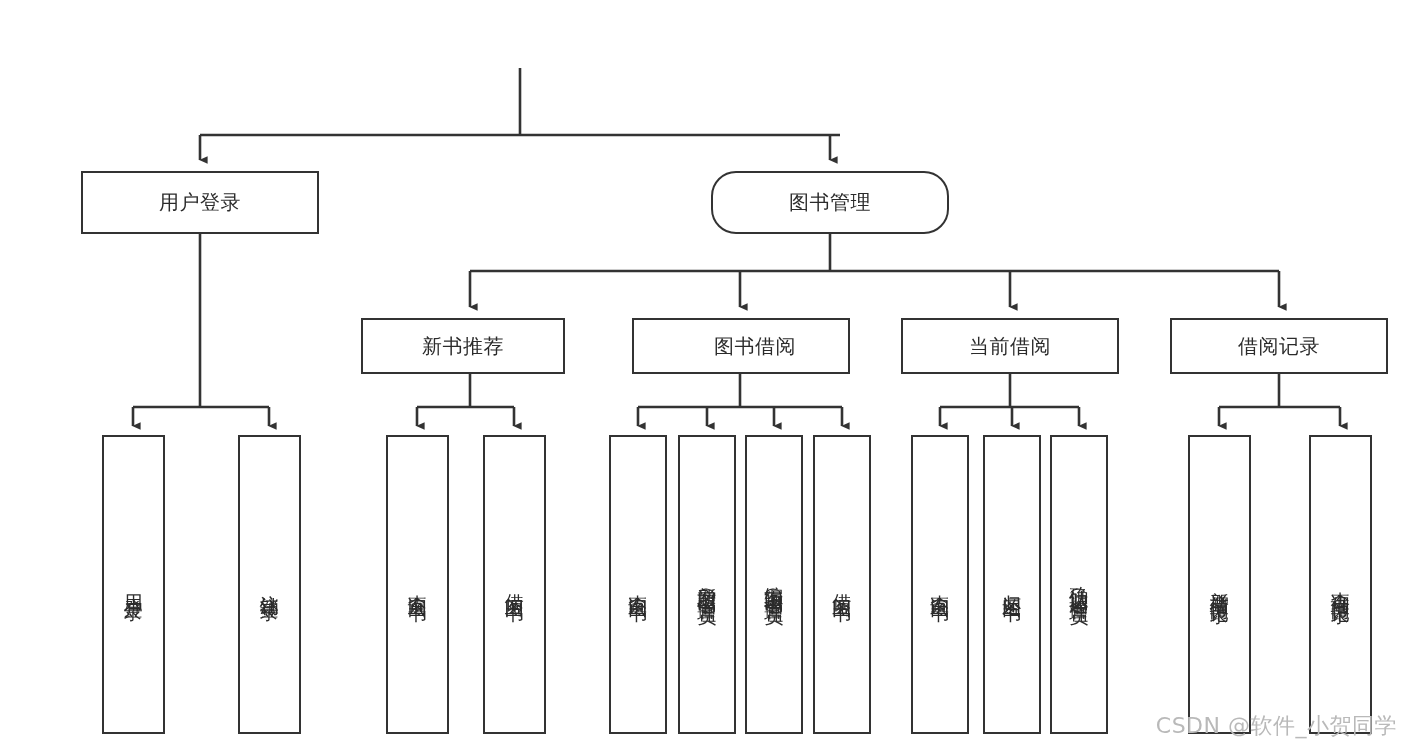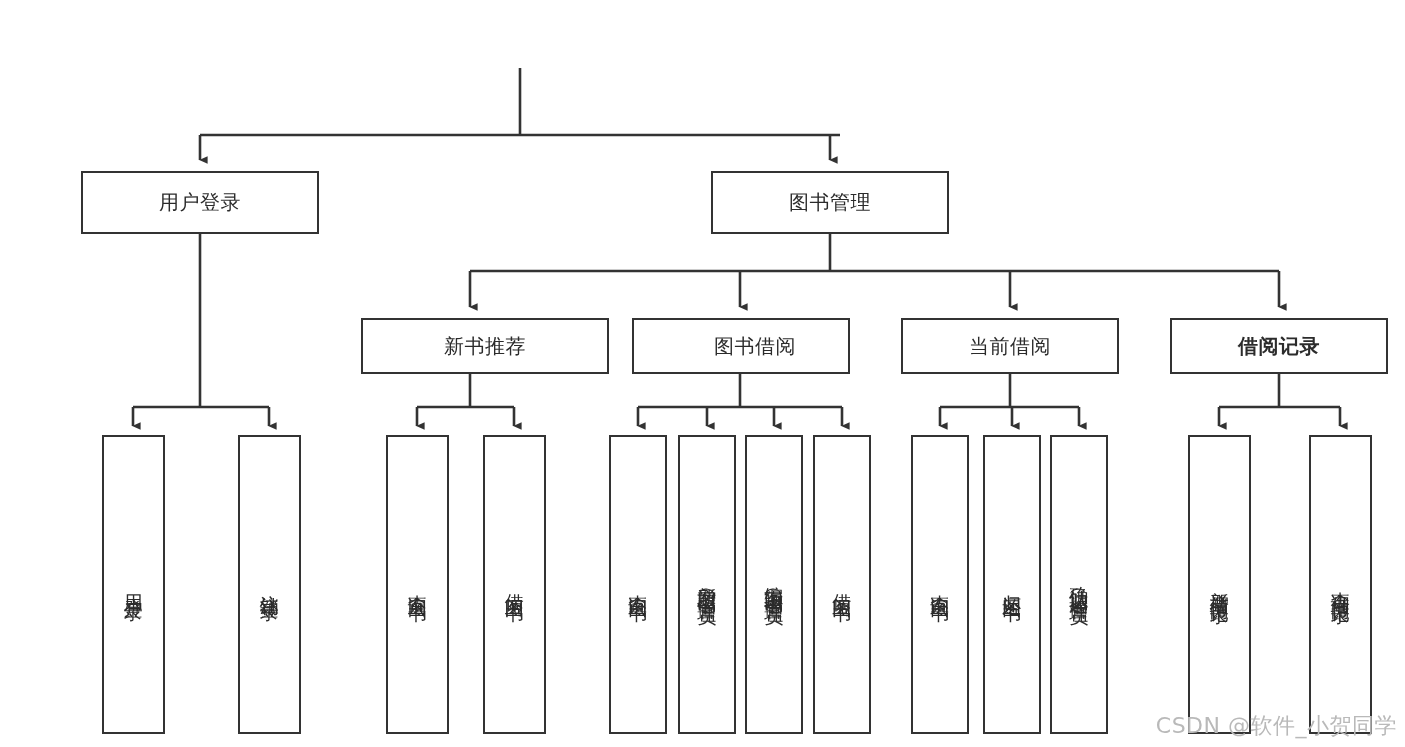--- a/index.html
+++ b/index.html
@@ -126,34 +126,34 @@
       <path d="M 1219 407 L 1340 407"></path>
       <path d="M 1219 407 L 1219 426" marker-end="url(#arrowhead)"></path>
       <path d="M 1340 407 L 1340 426" marker-end="url(#arrowhead)"></path>
     </g>
   </svg>
 
 
   <div class="node" id="node-l2-0" style="left: 81px; top: 171px; width: 238px; height: 63px;">
     <span class="node-label">用户登录</span>
   </div>
-  <div class="node" id="node-l2-1" style="left: 711px; top: 171px; width: 238px; height: 63px;">
+  <div class="node" id="node-l2-1" style="left: 711px; top: 171px; width: 238px; height: 63px; border-radius: 25px;">
     <span class="node-label">图书管理</span>
   </div>
 
-  <div class="node" id="node-l3-0" style="left: 361px; top: 318px; width: 248px; height: 56px;">
+  <div class="node" id="node-l3-0" style="left: 361px; top: 318px; width: 204px; height: 56px;">
     <span class="node-label">新书推荐</span>
   </div>
   <div class="node" id="node-l3-1" style="left: 632px; top: 318px; width: 218px; height: 56px; padding-left: 28px;">
     <span class="node-label">图书借阅</span>
   </div>
   <div class="node" id="node-l3-2" style="left: 901px; top: 318px; width: 218px; height: 56px;">
     <span class="node-label">当前借阅</span>
   </div>
-  <div class="node" id="node-l3-3" style="left: 1170px; top: 318px; width: 218px; height: 56px; font-weight: bold;">
+  <div class="node" id="node-l3-3" style="left: 1170px; top: 318px; width: 218px; height: 56px;">
     <span class="node-label">借阅记录</span>
   </div>
 
   <div class="node vertical" id="node-leaf-0" style="left: 102px; top: 435px; width: 63px; height: 299px;">
     <span class="node-label">用户登录</span>
   </div>
   <div class="node vertical" id="node-leaf-1" style="left: 238px; top: 435px; width: 63px; height: 299px;">
     <span class="node-label">注销登录</span>
   </div>
   <div class="node vertical" id="node-leaf-2" style="left: 386px; top: 435px; width: 63px; height: 299px;">

